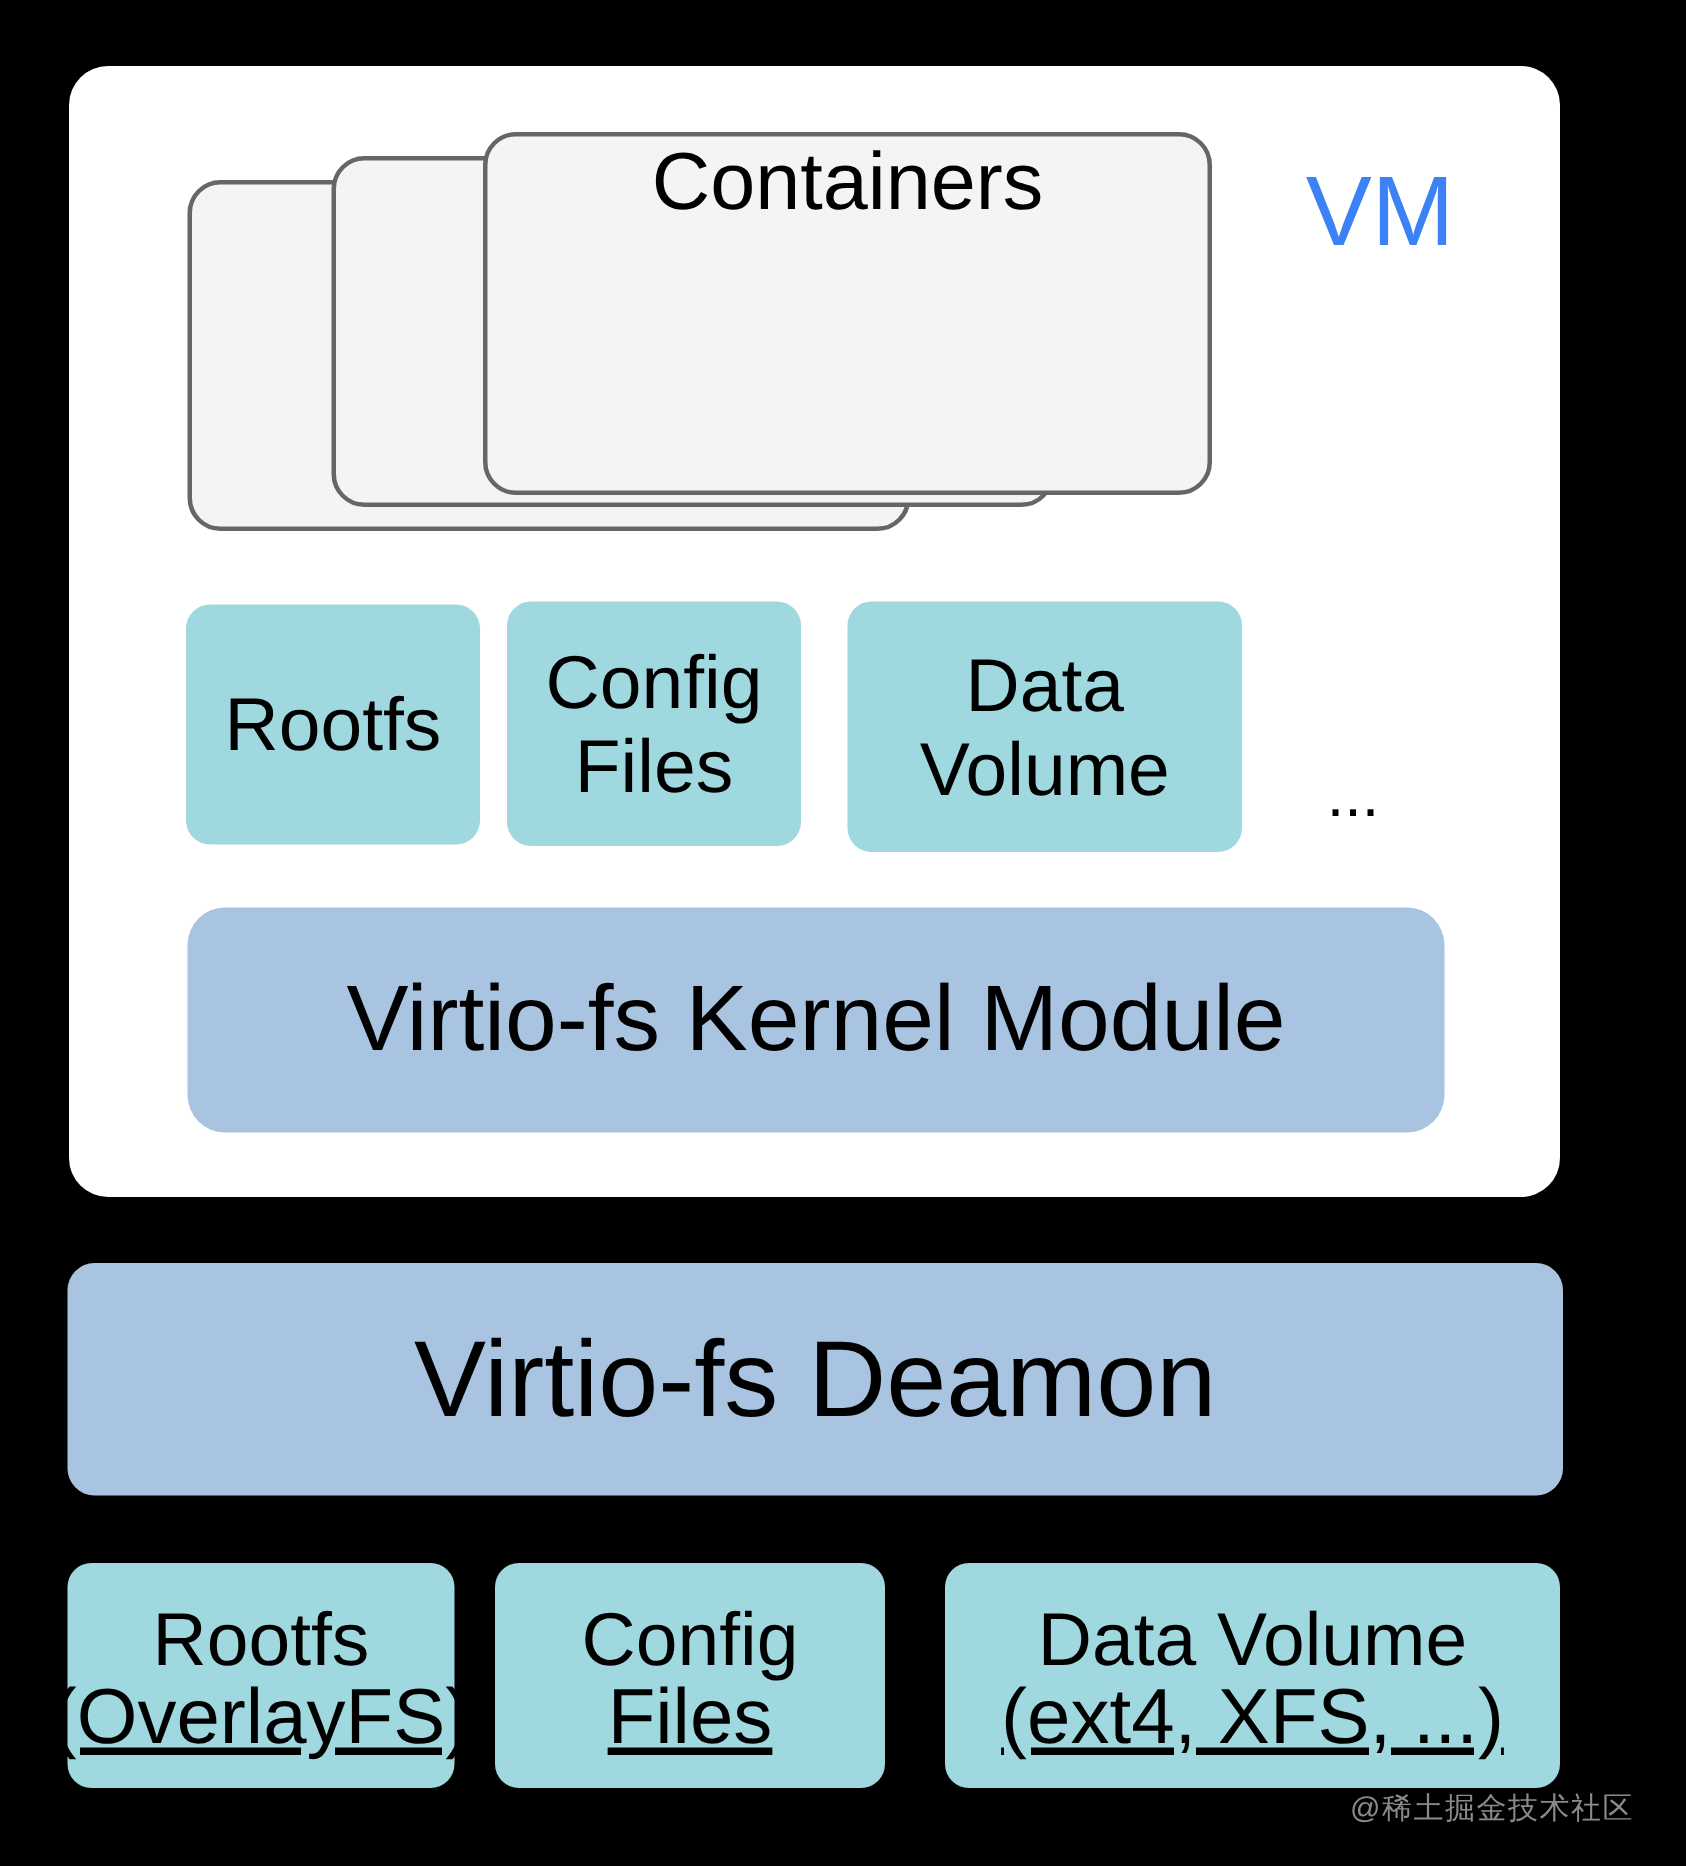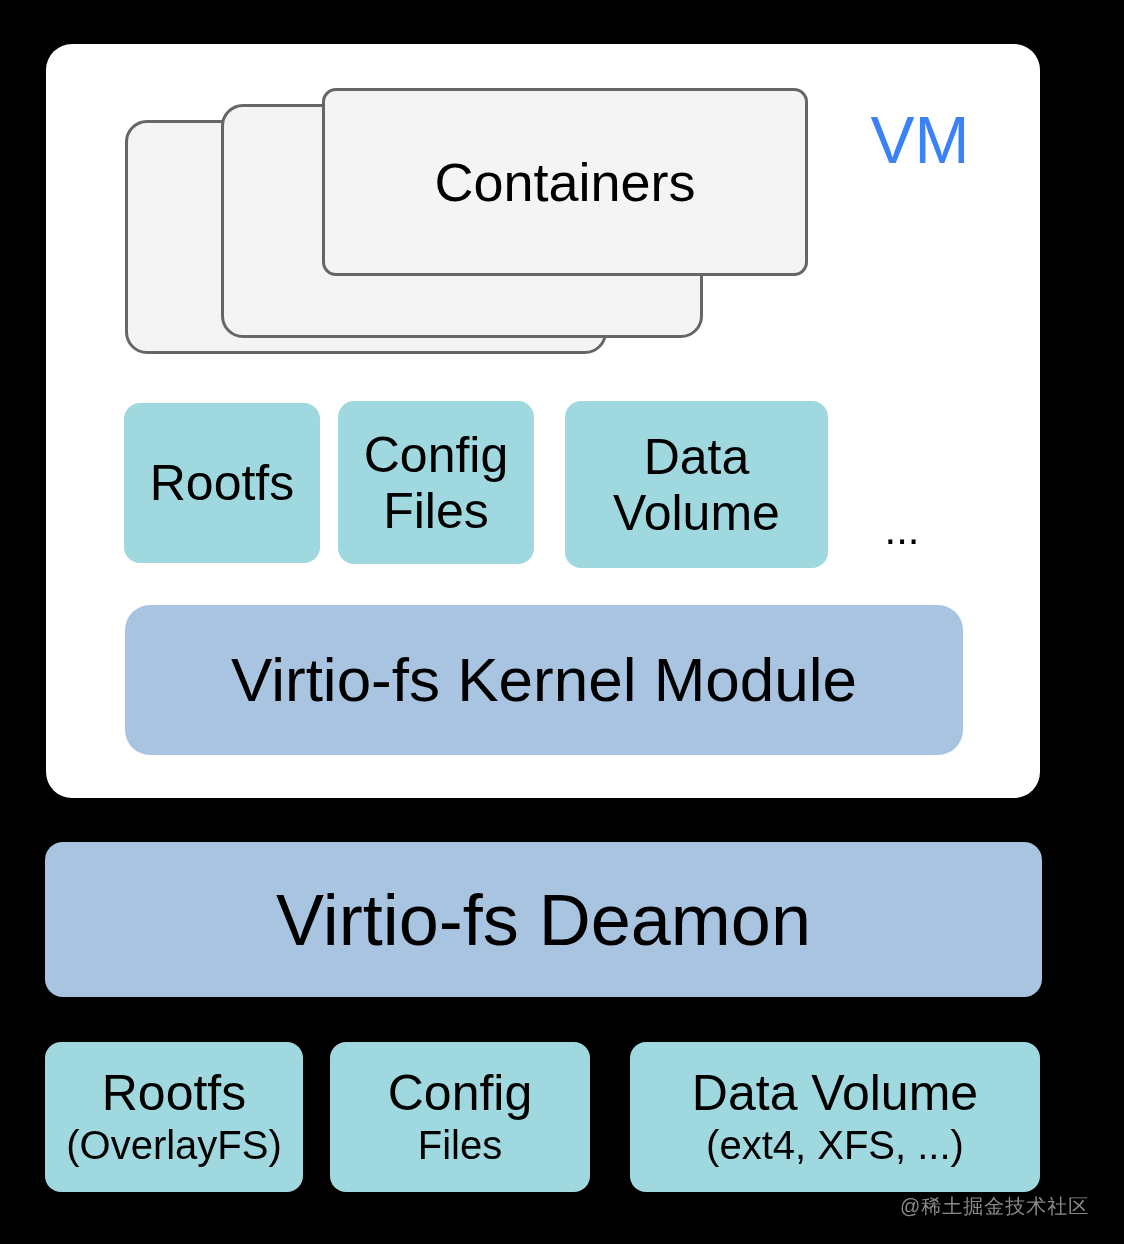--- a/index.html
+++ b/index.html
@@ -61,25 +61,24 @@
   .card-mid {
     left: 221px;
     top: 104px;
     width: 482px;
     height: 234px;
   }
   .card-front {
     left: 322px;
     top: 88px;
     width: 486px;
-    height: 188px;
-    display: flex;
-    align-items: center;
-    justify-content: center;
-    border-radius: 14px;
+    height: 242px;
+    display: flex;
+    align-items: flex-start;
+    justify-content: center;
   }
   .card-front-label {
     font-size: 54px;
     line-height: 60px;
     color: #000000;
     text-align: center;
   }
 
   
   .teal {
@@ -89,21 +88,21 @@
     display: flex;
     align-items: center;
     justify-content: center;
     flex-direction: column;
     text-align: center;
     color: #000000;
     box-sizing: border-box;
   }
   .teal .l1 { font-size: 50px; line-height: 56px; }
   .teal .l2 { font-size: 50px; line-height: 56px; }
-  .teal .sub { font-size: 40px; line-height: 48px; }
+  .teal .sub { font-size: 52px; line-height: 48px; text-decoration: underline; }
 
   .vm-rootfs   { left: 124px; top: 403px; width: 196px; height: 160px; }
   .vm-config   { left: 338px; top: 401px; width: 196px; height: 163px; }
   .vm-data     { left: 565px; top: 401px; width: 263px; height: 167px; }
 
   .ellipsis {
     position: absolute;
     left: 862px;
     top: 470px;
     width: 80px;

